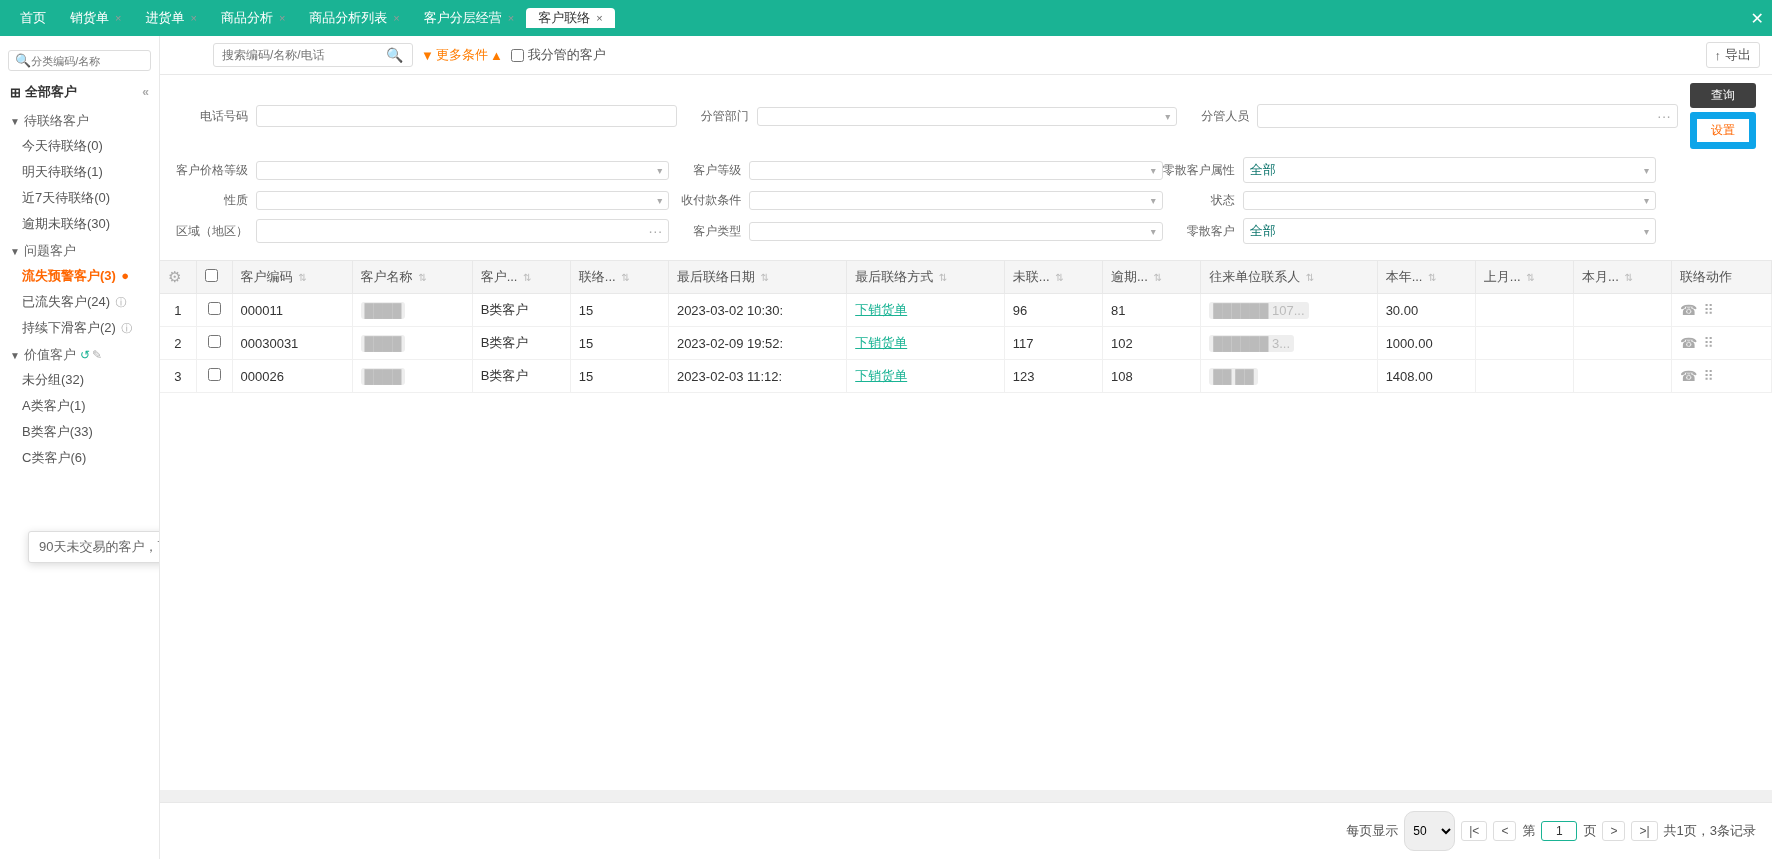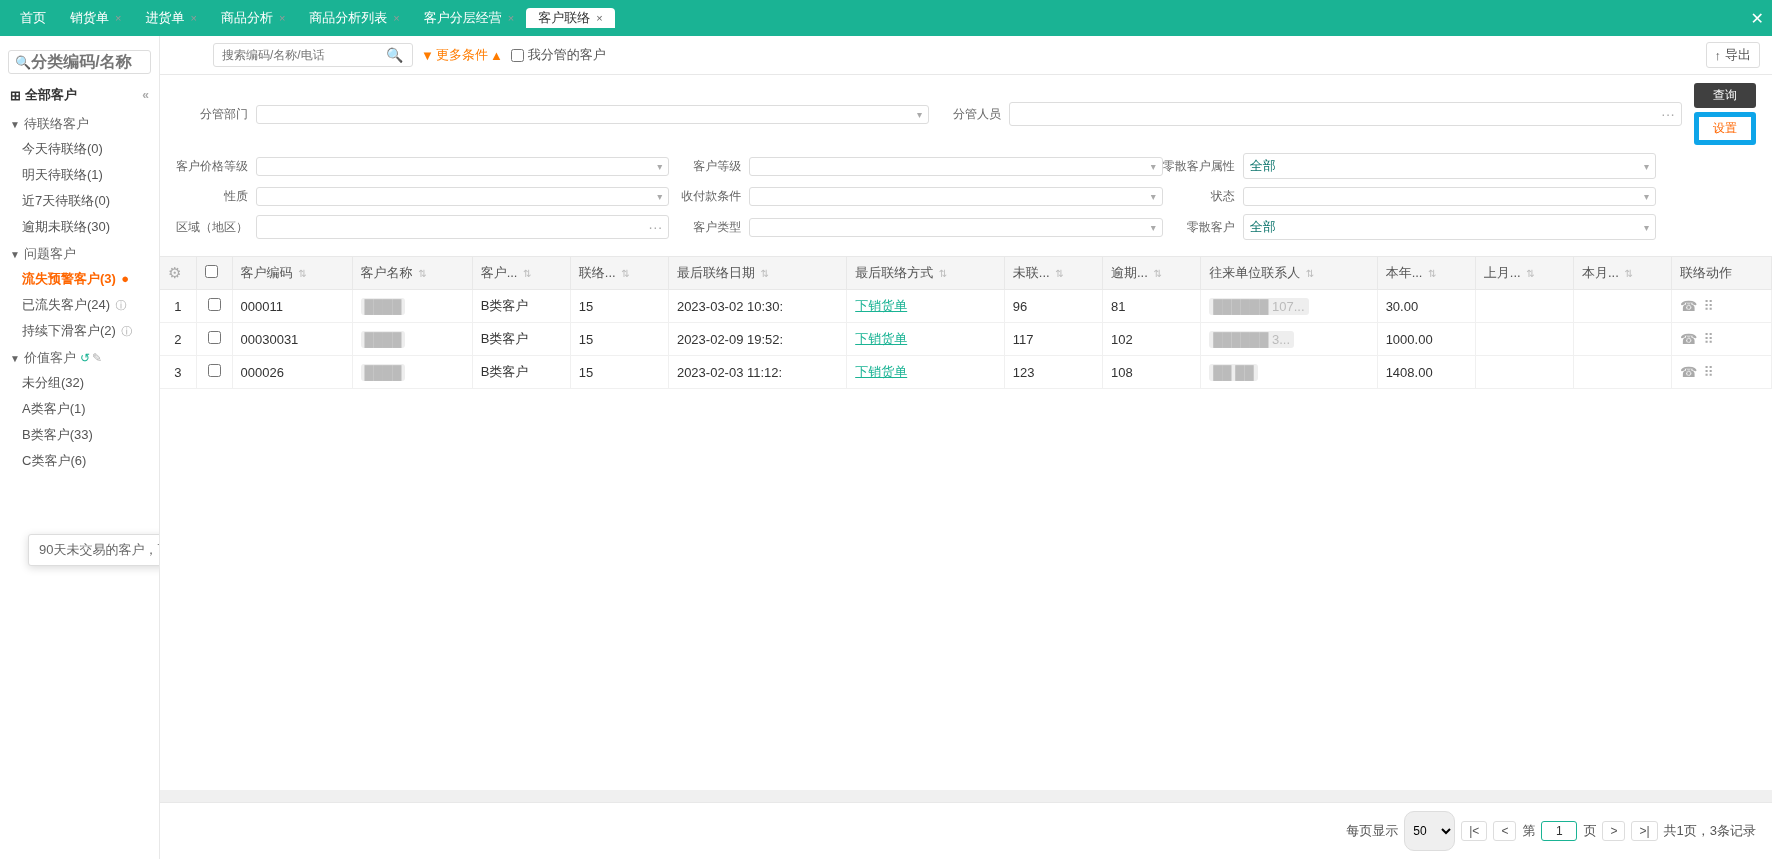--- a/index.html
+++ b/index.html
@@ -36,21 +36,21 @@
     .sidebar {
       width: 160px; min-width: 160px; background: #fff;
       border-right: 1px solid #e8e8e8; overflow-y: auto; padding: 8px 0;
       position: relative;
     }
     .sidebar-search {
       display: flex; align-items: center; margin: 6px 8px;
       border: 1px solid #ddd; border-radius: 3px; padding: 2px 6px;
     }
     .sidebar-search input {
-      border: none; outline: none; font-size: 16px; width: 100%; color: #701a75; font-weight: bold;
+      border: none; outline: none; font-size: 11px; width: 100%; color: #701a75;
     }
     .sidebar-search .search-icon { color: #aaa; font-size: 13px; }
 
     .sidebar-group-title {
       display: flex; align-items: center; padding: 6px 10px;
       font-weight: bold; color: #333; font-size: 13px; cursor: pointer;
     }
     .sidebar-group-title .grid-icon { margin-right: 4px; }
     .sidebar-collapse-btn {
       margin-left: auto; color: #aaa; font-size: 12px; cursor: pointer;
@@ -127,21 +127,21 @@
     .filter-select-text { color: #0f766e; text-align: right; }
     .filter-dropdown-arrow { color: #aaa; font-size: 10px; }
     .filter-action-btns {
       display: flex; flex-direction: column; gap: 4px; margin-left: 12px;
     }
     .query-btn {
       background: #404040; color: #fff; border: none; border-radius: 3px;
       padding: 4px 16px; font-size: 12px; cursor: pointer;
     }
     .settings-btn {
-      background: #fff; color: #ff6600; border: 5px solid #0ea5e9; border-radius: 3px;
+      background: #fff; color: #ff6600; border: 7px solid #0ea5e9; border-radius: 3px;
       padding: 3px 14px; font-size: 12px; cursor: pointer;
     }
     .more-dots { color: #aaa; font-size: 14px; margin-left: 4px; cursor: pointer; }
 
     
     .table-wrapper {
       flex: 1; overflow: auto; position: relative;
     }
     table {
       width: 100%; border-collapse: collapse; font-size: 12px;
@@ -310,20 +310,24 @@
       </div>
       <div class="export-btn">
         <span>↑</span>
         <span>导出</span>
       </div>
     </div>
 
     <div class="filter-panel">
 
       <div class="filter-row">
+        <div class="filter-cell">
+          <span class="filter-label">电话号码</span>
+          <input class="filter-input" type="text" style="">
+        </div>
         <div class="filter-cell">
           <span class="filter-label">分管部门</span>
           <div class="filter-select">
             <span class="filter-select-text"></span>
             <span class="filter-dropdown-arrow">▾</span>
           </div>
         </div>
         <div class="filter-cell">
           <span class="filter-label">分管人员</span>
           <div class="filter-select">

